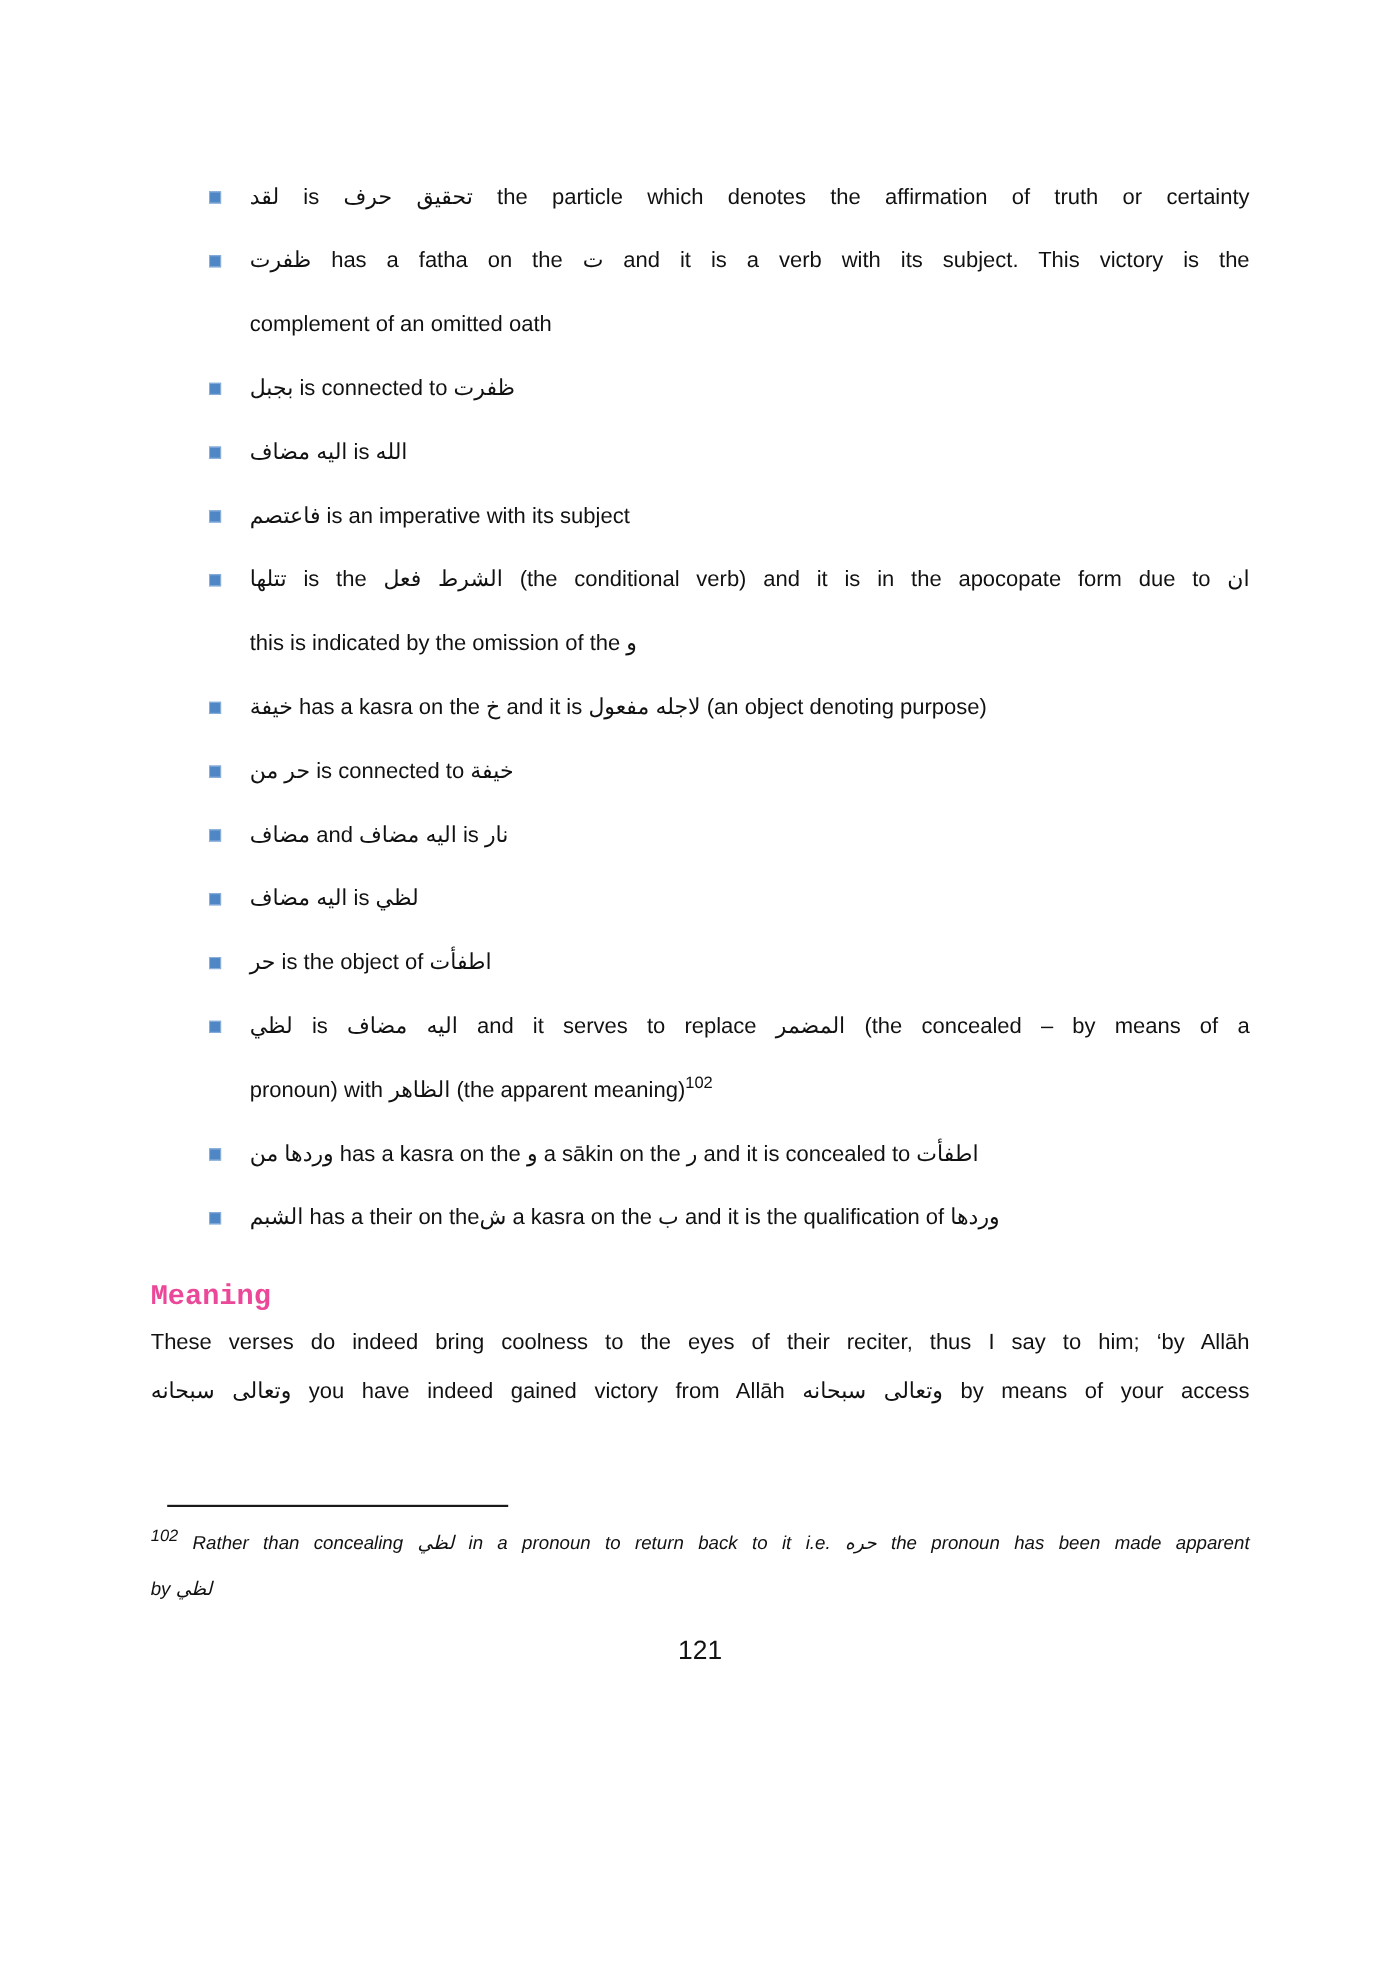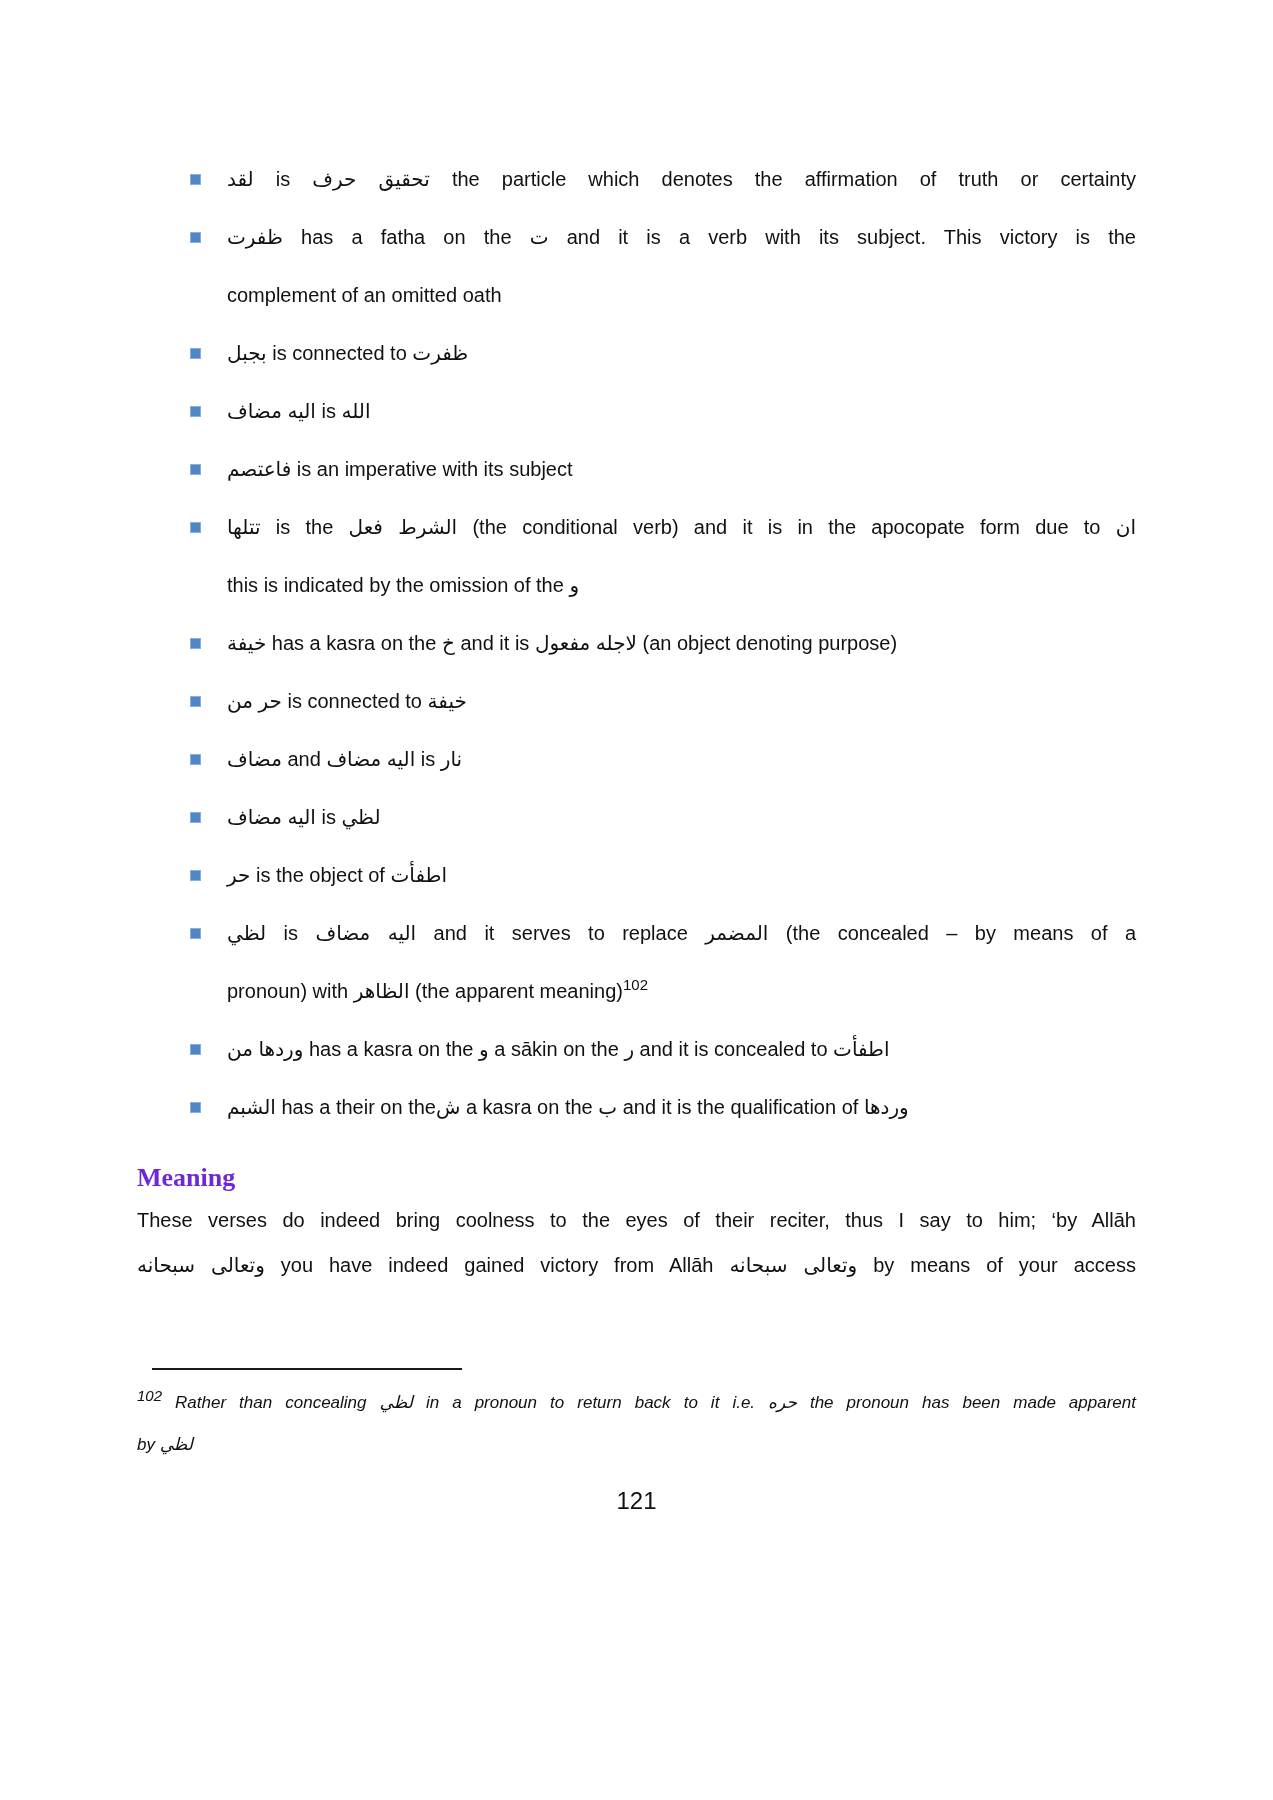--- a/index.html
+++ b/index.html
@@ -17,23 +17,23 @@
     position: absolute; left: 53px; top: 24px;
     width: 11px; height: 11px;
     background: #4e86c6; border: 1px solid #8ab0da;
     box-sizing: border-box;
   }
   .line { font-size: 20px; line-height: 58px; }
   .just { text-align: justify; text-align-last: justify; }
 
   .meaning-heading {
     margin: 22px 0 0 0;
-    font-family: Liberation Serif, serif;
+    font-family: Liberation Mono, monospace;
     font-weight: bold; font-size: 26px; line-height: 40px;
-    color: #6d28d9;
+    color: #ec4899;
   }
   .para .line { line-height: 45px; }
 
   .fn-sep {
     margin: 80px 0 0 15px;
     width: 310px; height: 0;
     border-top: 2px solid #1a1a1a;
   }
   .footnote { margin-top: 12px; }
   .fn-line { font-size: 17px; line-height: 42px; font-style: italic; }

